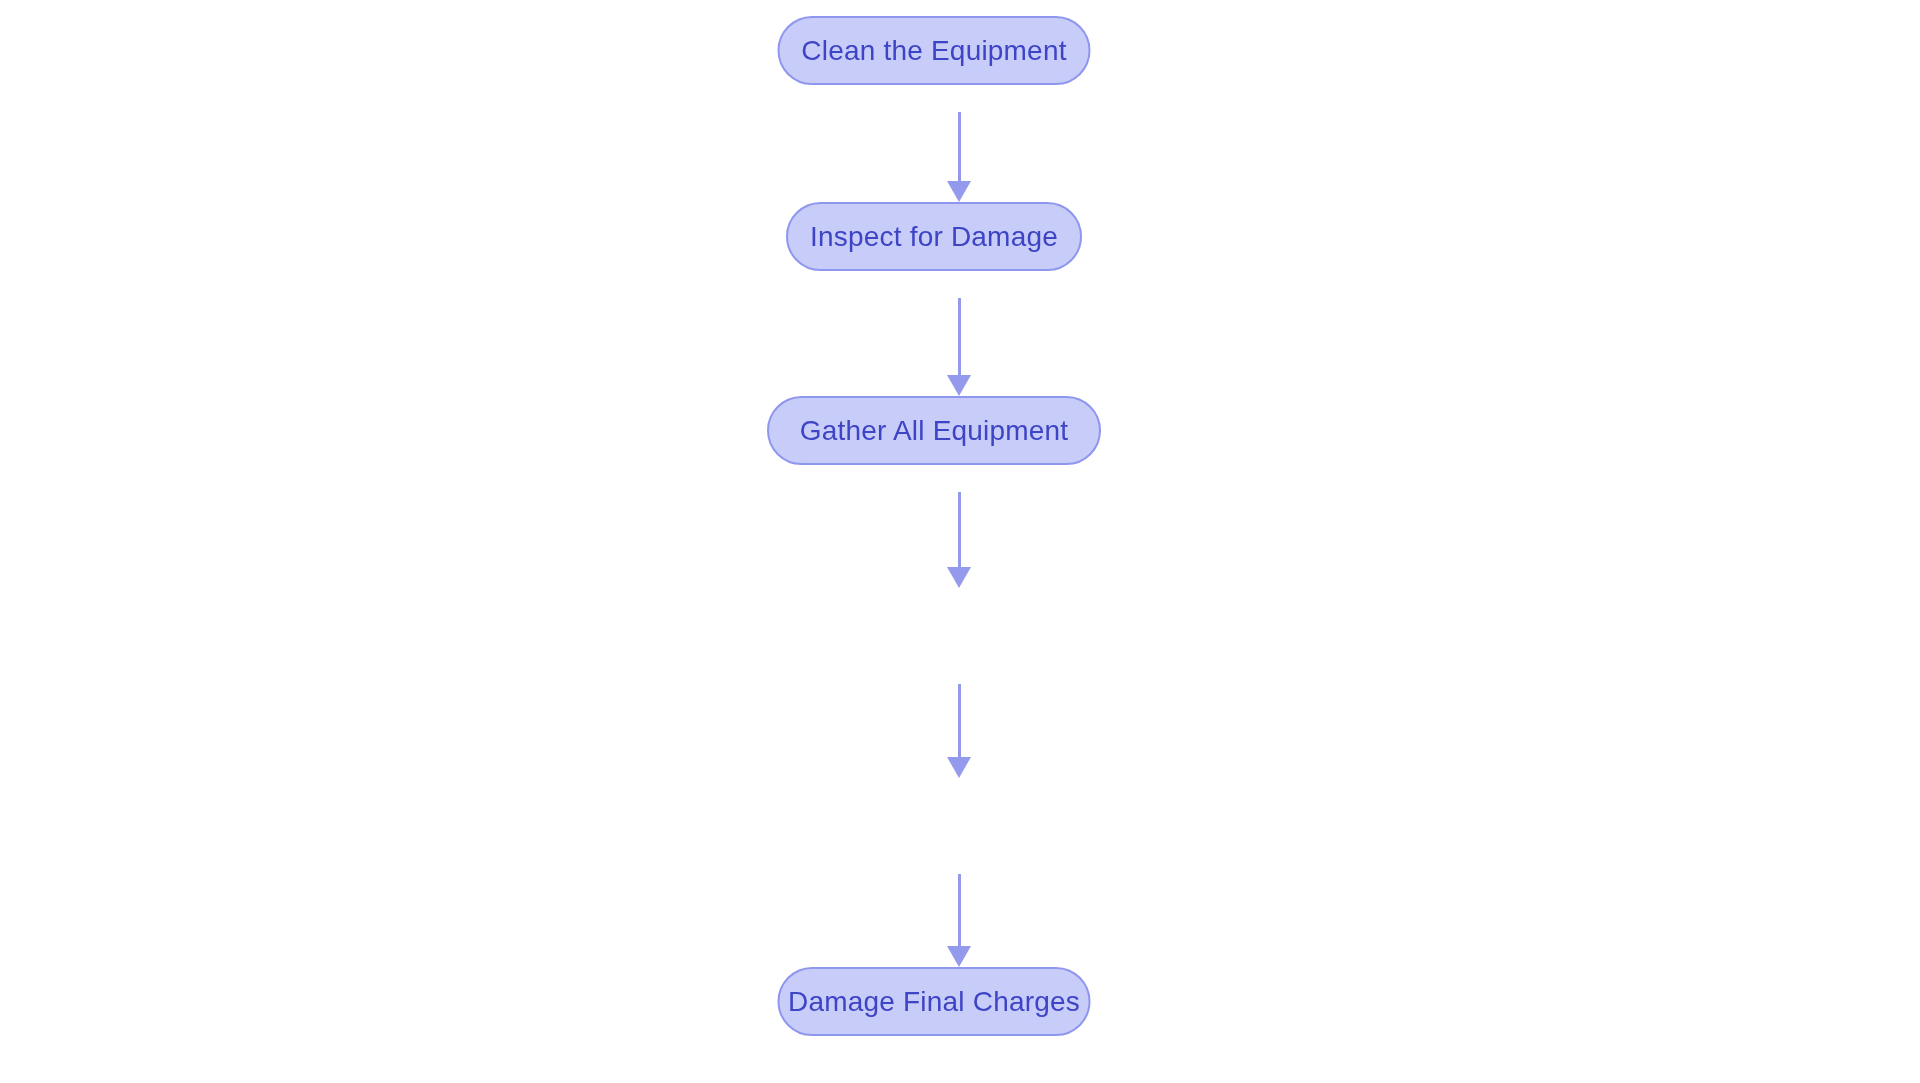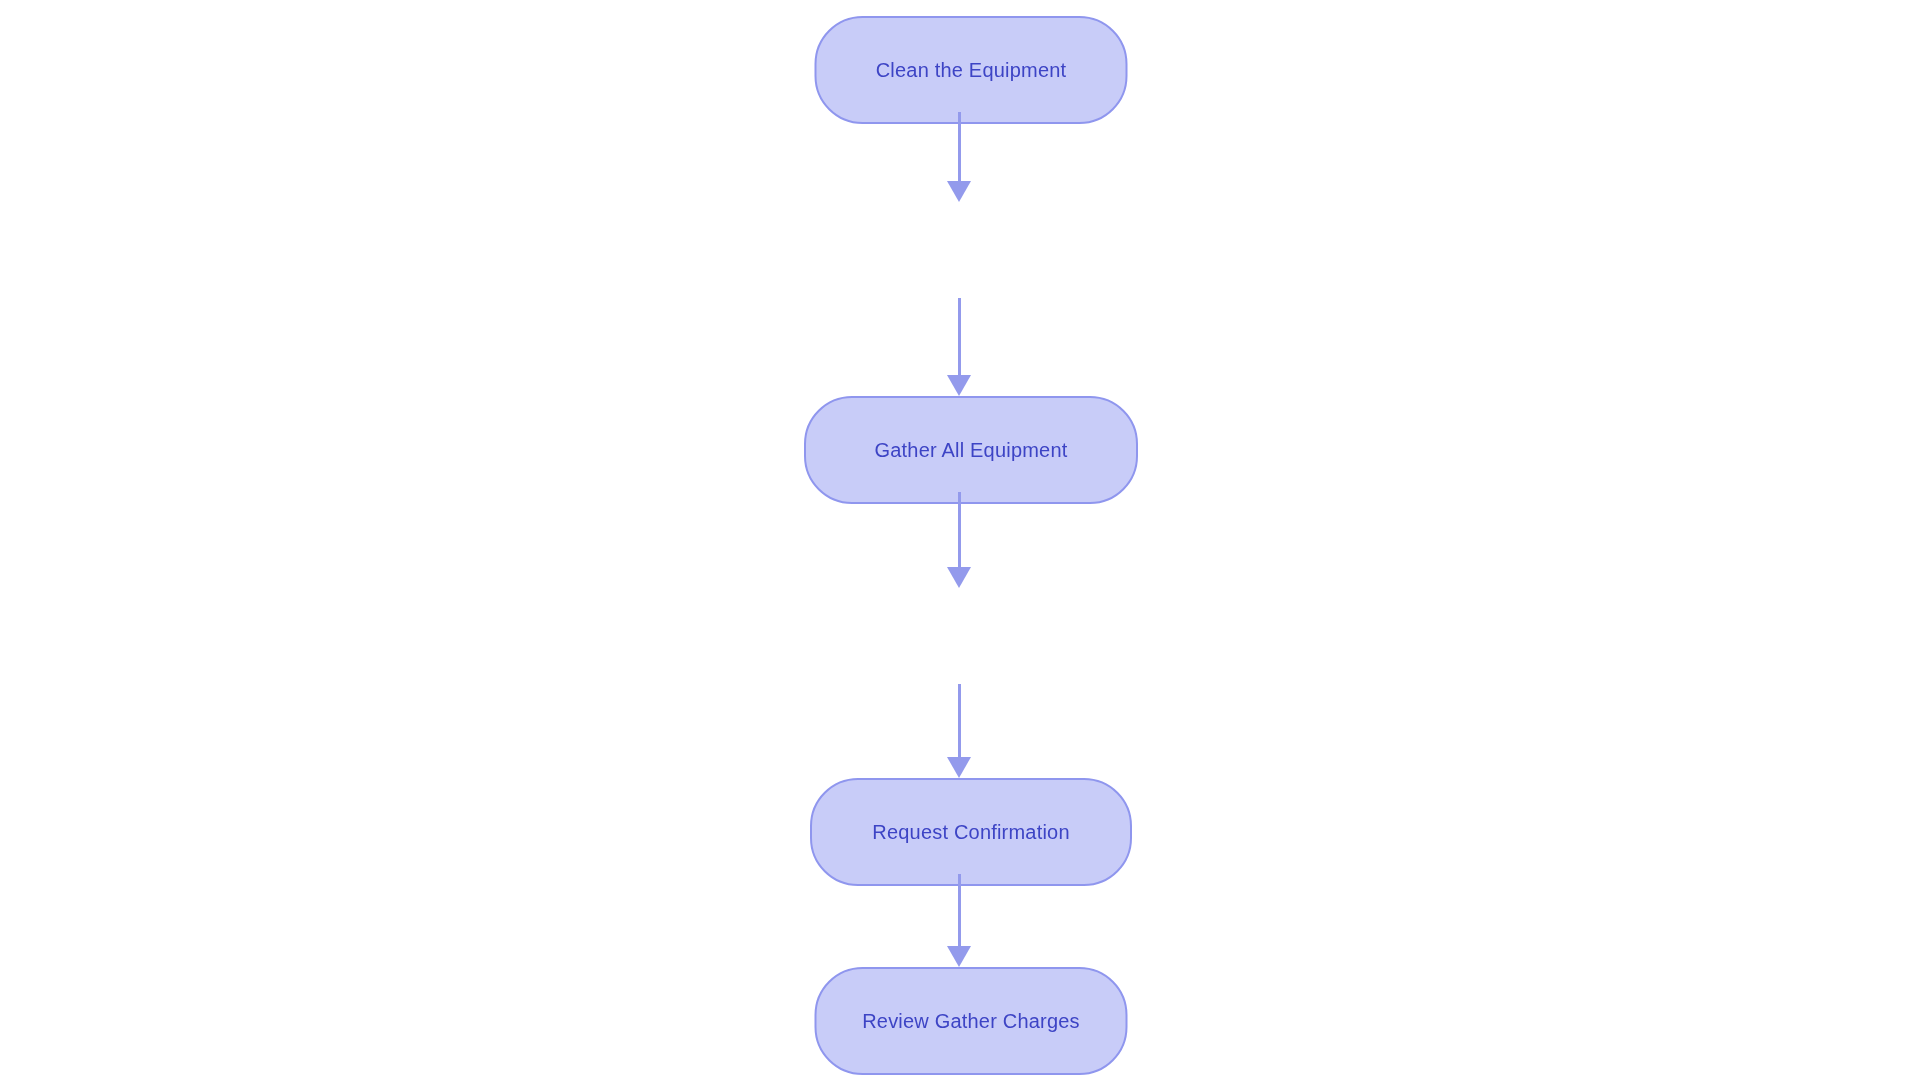--- a/index.html
+++ b/index.html
@@ -10,32 +10,32 @@
   }
   .canvas {
     position: relative;
     width: 1920px;
     height: 1083px;
     background: var(--background, #ffffff);
     overflow: hidden;
   }
   .node {
     position: absolute;
-    left: 971px;
+    left: 934px;
     transform: translateX(-50%);
-    height: 108px;
+    height: 69px;
     box-sizing: border-box;
     border-radius: 48px;
     background: var(--node-fill, #c8ccf8);
     border: 2px solid var(--node-border, #8f96ee);
     color: var(--node-text, #3d44c5);
     display: flex;
     align-items: center;
     justify-content: center;
-    font-size: 20px;
+    font-size: 28px;
     letter-spacing: 0.2px;
     white-space: nowrap;
   }
   .arrow {
     position: absolute;
     left: 959px;
     transform: translateX(-50%);
     display: flex;
     flex-direction: column;
     align-items: center;
@@ -60,20 +60,23 @@
 
   <div class="node" style="top:16px; width:313px">
     <span>Clean the Equipment</span>
   </div>
 
   <div class="arrow" style="top:112px; height:90px">
     <div class="line"></div>
     <div class="head"></div>
   </div>
 
+  <div class="node" style="top:202px; width:296px">
+    <span>Inspect for Damage</span>
+  </div>
 
   <div class="arrow" style="top:298px; height:98px">
     <div class="line"></div>
     <div class="head"></div>
   </div>
 
   <div class="node" style="top:396px; width:334px">
     <span>Gather All Equipment</span>
   </div>
 
@@ -81,26 +84,23 @@
     <div class="line"></div>
     <div class="head"></div>
   </div>
 
 
   <div class="arrow" style="top:684px; height:94px">
     <div class="line"></div>
     <div class="head"></div>
   </div>
 
-  <div class="node" style="top:778px; width:322px">
-    <span>Request Confirmation</span>
-  </div>
 
   <div class="arrow" style="top:874px; height:93px">
     <div class="line"></div>
     <div class="head"></div>
   </div>
 
   <div class="node" style="top:967px; width:313px">
-    <span>Review Gather Charges</span>
+    <span>Damage Final Charges</span>
   </div>
 
 </div>
 
 </body></html>

